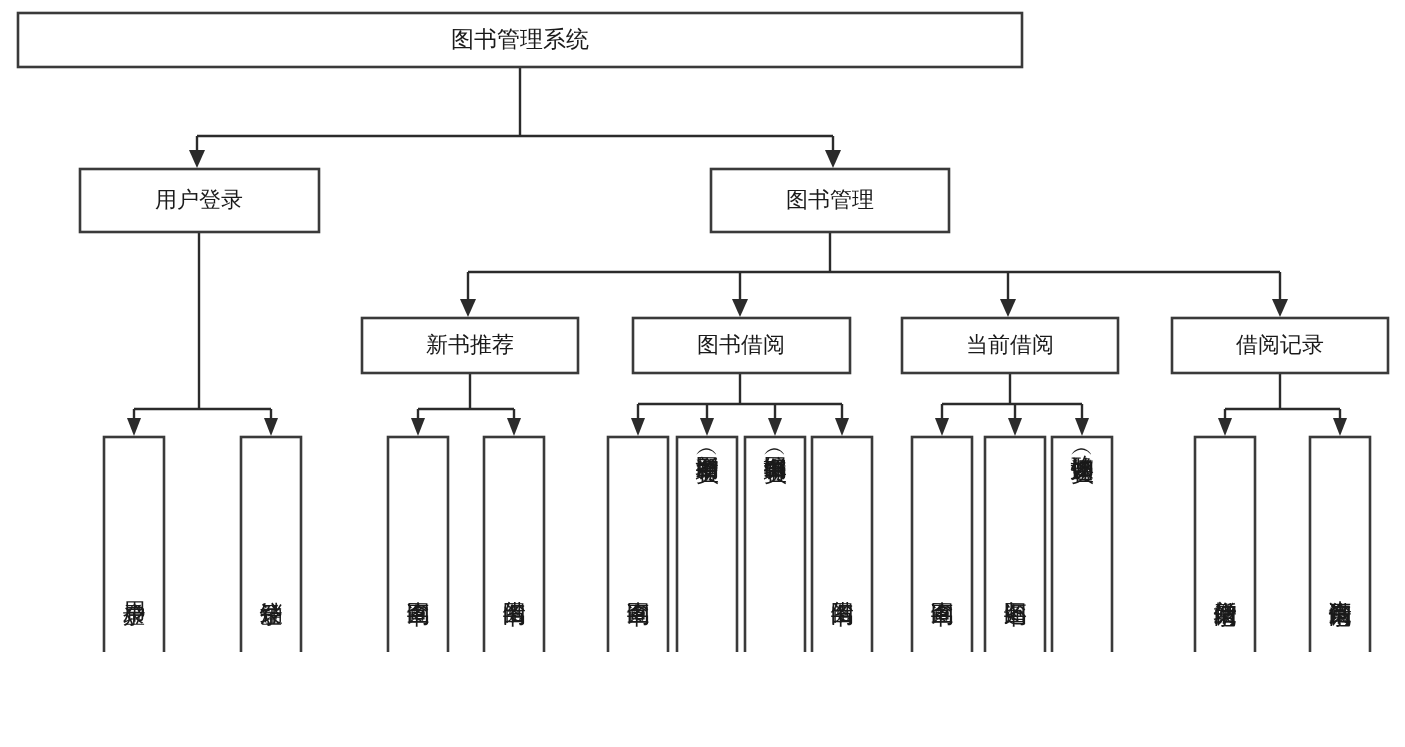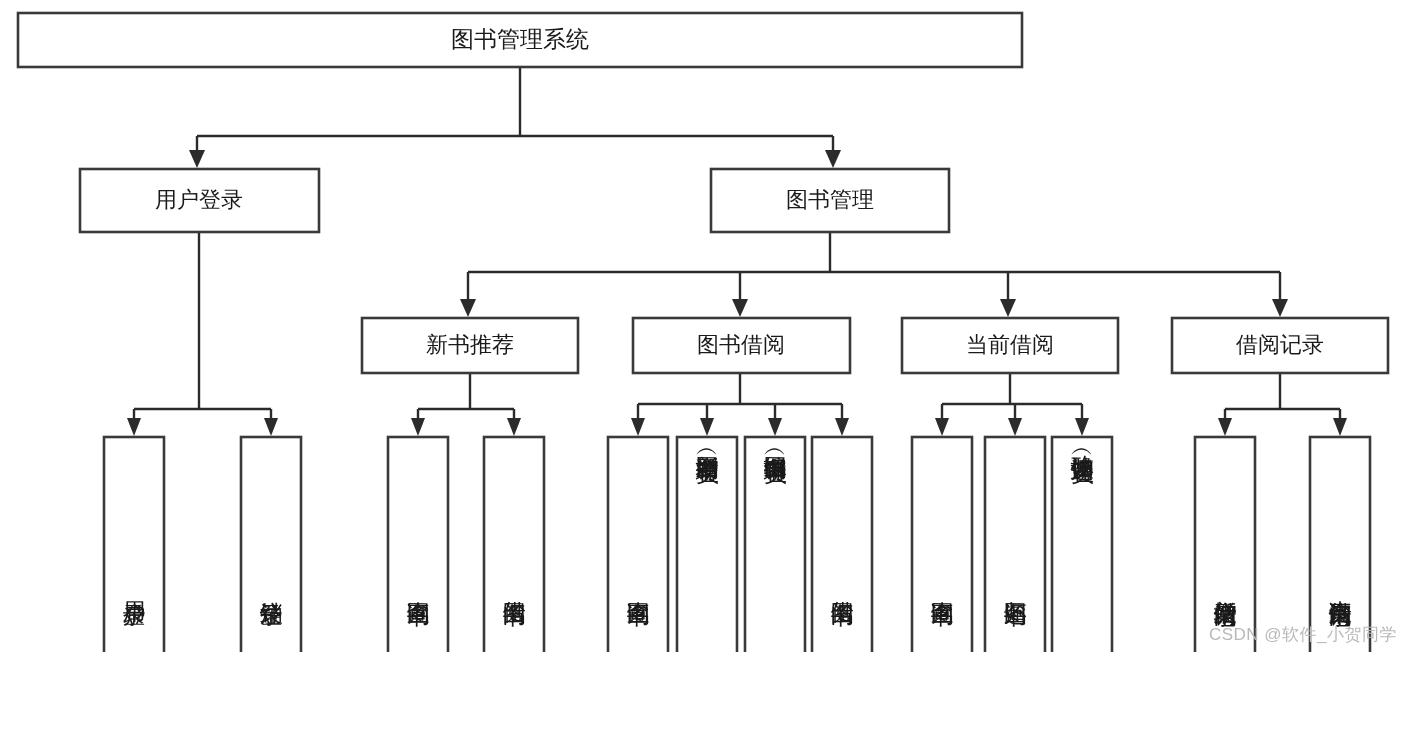--- a/index.html
+++ b/index.html
@@ -245,14 +245,13 @@
   <div class="leaf-label-wrap" style="left:1052px; top:437px; width:60px; height:296px; align-items:flex-start;">
     <span class="leaf-label">确认归还（管理员）</span>
   </div>
   <div class="leaf-label-wrap" style="left:1195px; top:437px; width:60px; height:296px;">
     <span class="leaf-label">新增借阅记录</span>
   </div>
   <div class="leaf-label-wrap" style="left:1310px; top:437px; width:60px; height:296px;">
     <span class="leaf-label">查询借阅记录</span>
   </div>
 
-  <div class="watermark">CSDN @软件_小贺同学</div>
 </div>
 
 </body></html>

